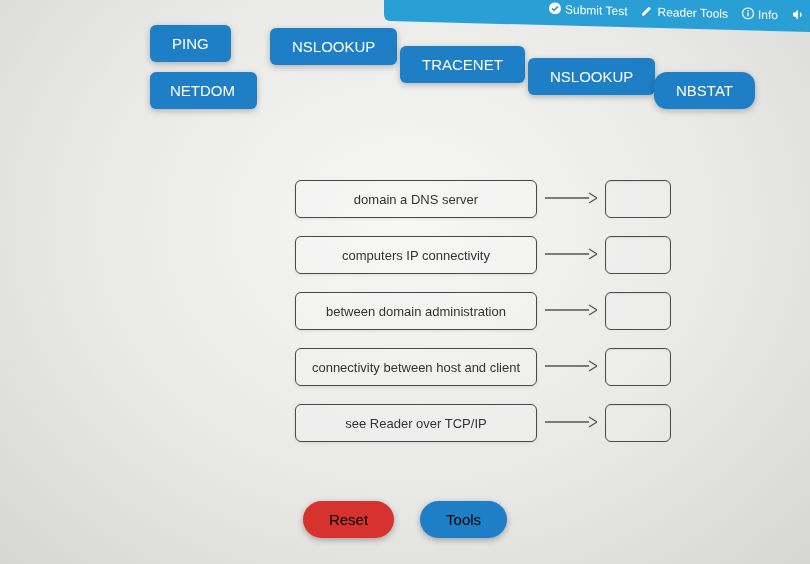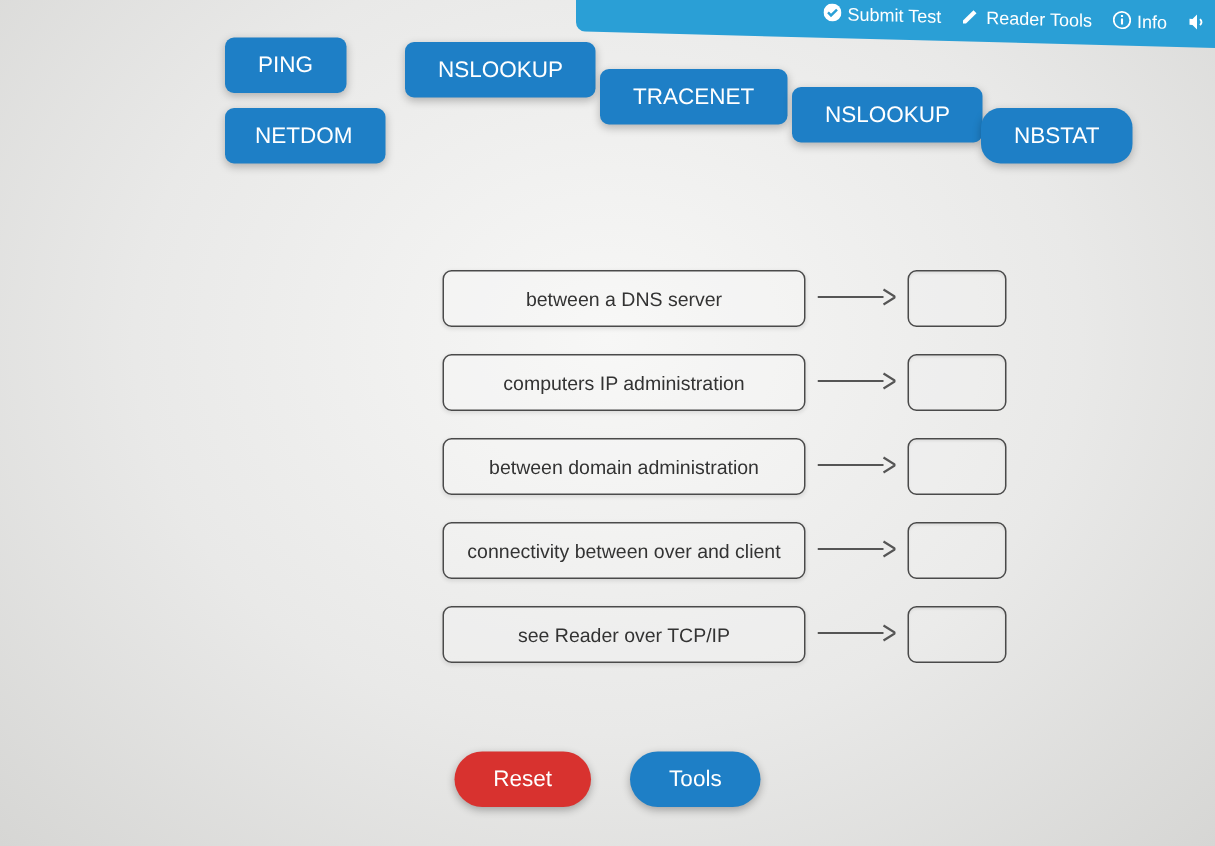--- a/index.html
+++ b/index.html
@@ -117,21 +117,21 @@
   
   .bottom {
     position: absolute;
     left: 0; right: 0;
     bottom: 26px;
     display: flex;
     justify-content: center;
     gap: 26px;
   }
   .btn {
-    color: #ffffff;
+    color: #000000;
     font-size: 15px;
     font-weight: 500;
     padding: 10px 26px;
     border-radius: 22px;
     box-shadow: 0 2px 6px rgba(0,0,0,0.3);
     cursor: pointer;
     border: none;
   }
   .btn-reset { background: #d8322f; }
   .btn-next  { background: #1e7fc6; }
@@ -190,34 +190,34 @@
   <div class="chip" style="left:250px; top:32px;"><span>TRACENET</span></div>
   <div class="chip" style="left:378px; top:44px;text-align:right;"><span>NSLOOKUP</span></div>
   <div class="chip" style="left:504px; top:58px;border-radius:13px;"><span>NBSTAT</span></div>
   <div class="chip" style="left:0px;   top:58px;padding-left:20px;"><span>NETDOM</span></div>
 </div>
 
 <div class="rows">
 
   <div class="row">
     <div class="desc-box">
-      <span>between a DNS server</span>
-    </div>
-    <div class="arrow">
-      <svg width="52" height="20" viewBox="0 0 52 20">
-          <line x1="0" y1="10" x2="44" y2="10" stroke="#555" stroke-width="1.4"></line>
-          <path d="M44 5 L52 10 L44 15" fill="none" stroke="#555" stroke-width="1.4"></path>
-        </svg>
-    </div>
-    <div class="drop-box"></div>
-  </div>
-
-  <div class="row">
-    <div class="desc-box">
-      <span>computers IP administration</span>
+      <span>domain a DNS server</span>
+    </div>
+    <div class="arrow">
+      <svg width="52" height="20" viewBox="0 0 52 20">
+          <line x1="0" y1="10" x2="44" y2="10" stroke="#555" stroke-width="1.4"></line>
+          <path d="M44 5 L52 10 L44 15" fill="none" stroke="#555" stroke-width="1.4"></path>
+        </svg>
+    </div>
+    <div class="drop-box"></div>
+  </div>
+
+  <div class="row">
+    <div class="desc-box">
+      <span>computers IP connectivity</span>
     </div>
     <div class="arrow">
       <svg width="52" height="20" viewBox="0 0 52 20">
           <line x1="0" y1="10" x2="44" y2="10" stroke="#555" stroke-width="1.4"></line>
           <path d="M44 5 L52 10 L44 15" fill="none" stroke="#555" stroke-width="1.4"></path>
         </svg>
     </div>
     <div class="drop-box"></div>
   </div>
 
@@ -229,21 +229,21 @@
       <svg width="52" height="20" viewBox="0 0 52 20">
           <line x1="0" y1="10" x2="44" y2="10" stroke="#555" stroke-width="1.4"></line>
           <path d="M44 5 L52 10 L44 15" fill="none" stroke="#555" stroke-width="1.4"></path>
         </svg>
     </div>
     <div class="drop-box"></div>
   </div>
 
   <div class="row">
     <div class="desc-box">
-      <span>connectivity between over and client</span>
+      <span>connectivity between host and client</span>
     </div>
     <div class="arrow">
       <svg width="52" height="20" viewBox="0 0 52 20">
           <line x1="0" y1="10" x2="44" y2="10" stroke="#555" stroke-width="1.4"></line>
           <path d="M44 5 L52 10 L44 15" fill="none" stroke="#555" stroke-width="1.4"></path>
         </svg>
     </div>
     <div class="drop-box"></div>
   </div>
 

